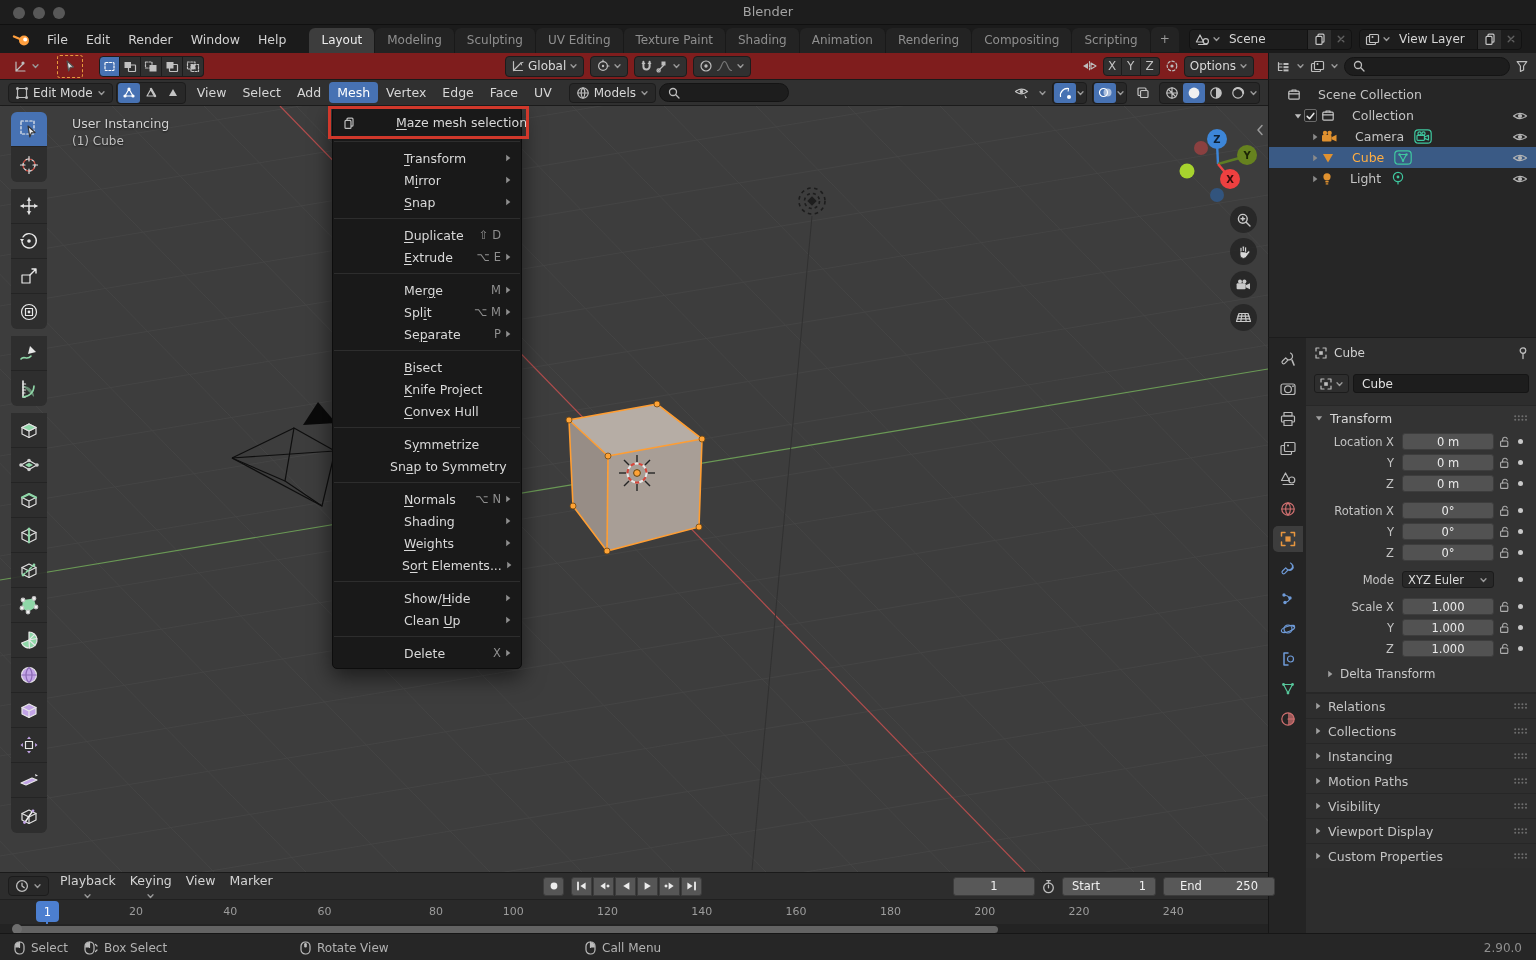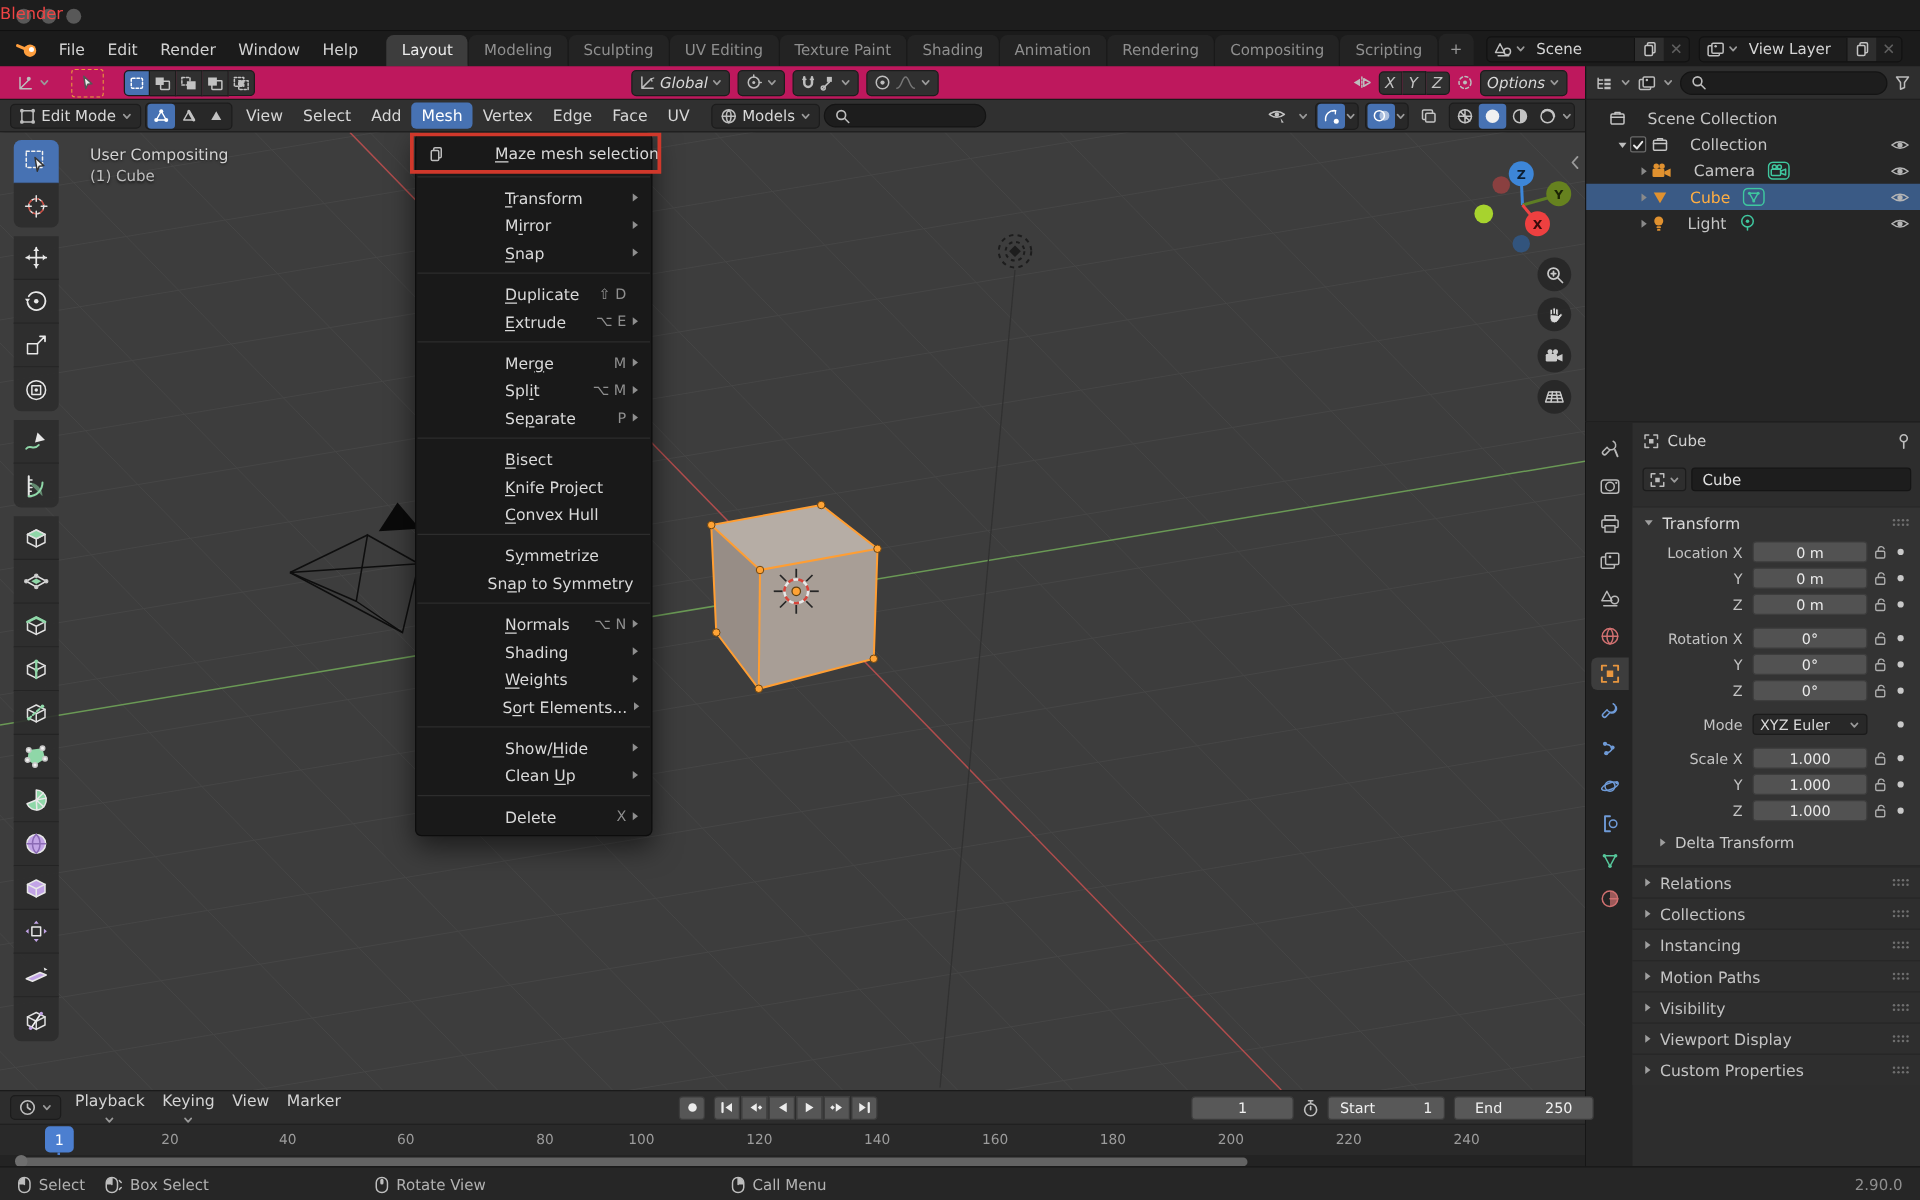--- a/index.html
+++ b/index.html
@@ -7,39 +7,39 @@
   #root { position:relative; width:1536px; height:960px; overflow:hidden;
           font-family:"DejaVu Sans","Liberation Sans",sans-serif; font-size:12px; color:#c8c8c8;
           background:#1f1f1f; user-select:none; }
   .abs { position:absolute; }
   svg { display:block; }
   .icn { display:inline-flex; align-items:center; justify-content:center; color:#bdbdbd; }
 
   
   #titlebar { position:absolute; top:0; left:0; width:100%; height:25px; background:#1d1d1d; border-bottom:1px solid #101010; }
   .light { position:absolute; top:6.5px; width:12px; height:12px; border-radius:50%; background:#585858; }
-  #win-title { position:absolute; width:100%; top:4px; color:#ef4444; font-size:13px; }
+  #win-title { position:absolute; width:100%; text-align:center; top:4px; color:#a3a3a3; font-size:13px; }
 
   
   #topbar { position:absolute; top:25px; left:0; width:100%; height:28px; background:#1b1b1b; display:flex; align-items:center; }
   #blender-logo { margin:0 6px 0 12px; }
   .mb-item { padding:3px 9px; border-radius:4px; color:#d2d2d2; font-size:12.5px; cursor:default; }
   #ws-tabs { display:flex; align-items:flex-end; height:100%; margin-left:14px; }
   .ws-tab { padding:5px 12px 6px; font-size:12px; color:#8f8f8f; background:#232323; border-right:1px solid #191919; border-radius:6px 6px 0 0; }
   .ws-tab.active { background:#3d3d3d; color:#ececec; }
   .ws-add { padding:5px 9px 6px; color:#9a9a9a; background:#232323; border-radius:6px 6px 0 0; }
   #top-right { margin-left:auto; display:flex; align-items:center; gap:7px; margin-right:14px; }
   .sel-widget { display:flex; align-items:center; height:21px; background:#1d1d1d; border:1px solid #121212; border-radius:4px; overflow:hidden; }
   .sel-widget .sw-ico { padding:0 2px 0 5px; color:#c0c0c0; }
   .sel-widget .sw-txt { padding:0 8px; color:#d6d6d6; min-width:86px; }
   .sel-widget .sw-btn { width:24px; height:100%; display:flex; align-items:center; justify-content:center; background:#2e2e2e; border-left:1px solid #121212; color:#c4c4c4; }
   .sel-widget .sw-x { width:20px; display:flex; align-items:center; justify-content:center; color:#5f5f5f; }
 
   
-  #toolrow { position:absolute; top:53px; left:0; width:1268px; height:27px; background:#be185d; border-bottom:1px solid #1a1a1a; display:flex; align-items:center;font-style:italic; }
+  #toolrow { position:absolute; top:53px; left:0; width:1268px; height:27px; background:#7f1d1d; border-bottom:1px solid #1a1a1a; display:flex; align-items:center; }
   .tr-btn { height:21px; display:flex; align-items:center; gap:3px; padding:0 5px; background:#303030; border:1px solid #1c1c1c; border-radius:4px; color:#cccccc; }
   .tr-flat { background:none; border:none; }
   .seg { display:flex; }
   .seg .sg { width:21px; height:21px; display:flex; align-items:center; justify-content:center; background:#303030; border:1px solid #1c1c1c; border-left:none; color:#c2c2c2; }
   .seg .sg:first-child { border-left:1px solid #1c1c1c; border-radius:4px 0 0 4px; }
   .seg .sg:last-child { border-radius:0 4px 4px 0; }
   .seg .sg.on { background:#4772b3; color:#fff; }
   .tool-preview { width:26px; height:23px; display:flex; align-items:center; justify-content:center; border:1.5px dashed #e79a3c; border-radius:3px; margin-left:12px; }
   .dd-txt { font-size:12px; color:#d8d8d8; }
 
@@ -696,21 +696,21 @@
             <line x1="624" y1="354" x2="629" y2="359"></line>
               <line x1="650" y1="380" x2="645" y2="375"></line>
             <line x1="650" y1="354" x2="645" y2="359"></line>
               <line x1="624" y1="380" x2="629" y2="375"></line>
           </g>
           <circle cx="637" cy="367" r="3.4" fill="#ffa335" stroke="#5f4110" stroke-width="1"></circle>
         </g>
       </svg>
 
       <div id="vp-overlay-text">
-        <div>User Compositing</div>
+        <div>User Instancing</div>
         <div class="l2">(1) Cube</div>
       </div>
 
       <div id="toolbar">
           <div class="tool-btn active first">
             <svg width="22" height="22" viewBox="0 0 22 22" fill="none" stroke="currentColor" stroke-width="1.2" stroke-linecap="round" stroke-linejoin="round">
               <rect x="3" y="3" width="13" height="13" stroke="#f0f0f0" stroke-dasharray="2.4 2"></rect>
               <path d="M10 8 L17 14.5 L13.4 14.9 L11.8 19 Z" fill="#f0f0f0" stroke="#333"></path>
             </svg>
           </div>

